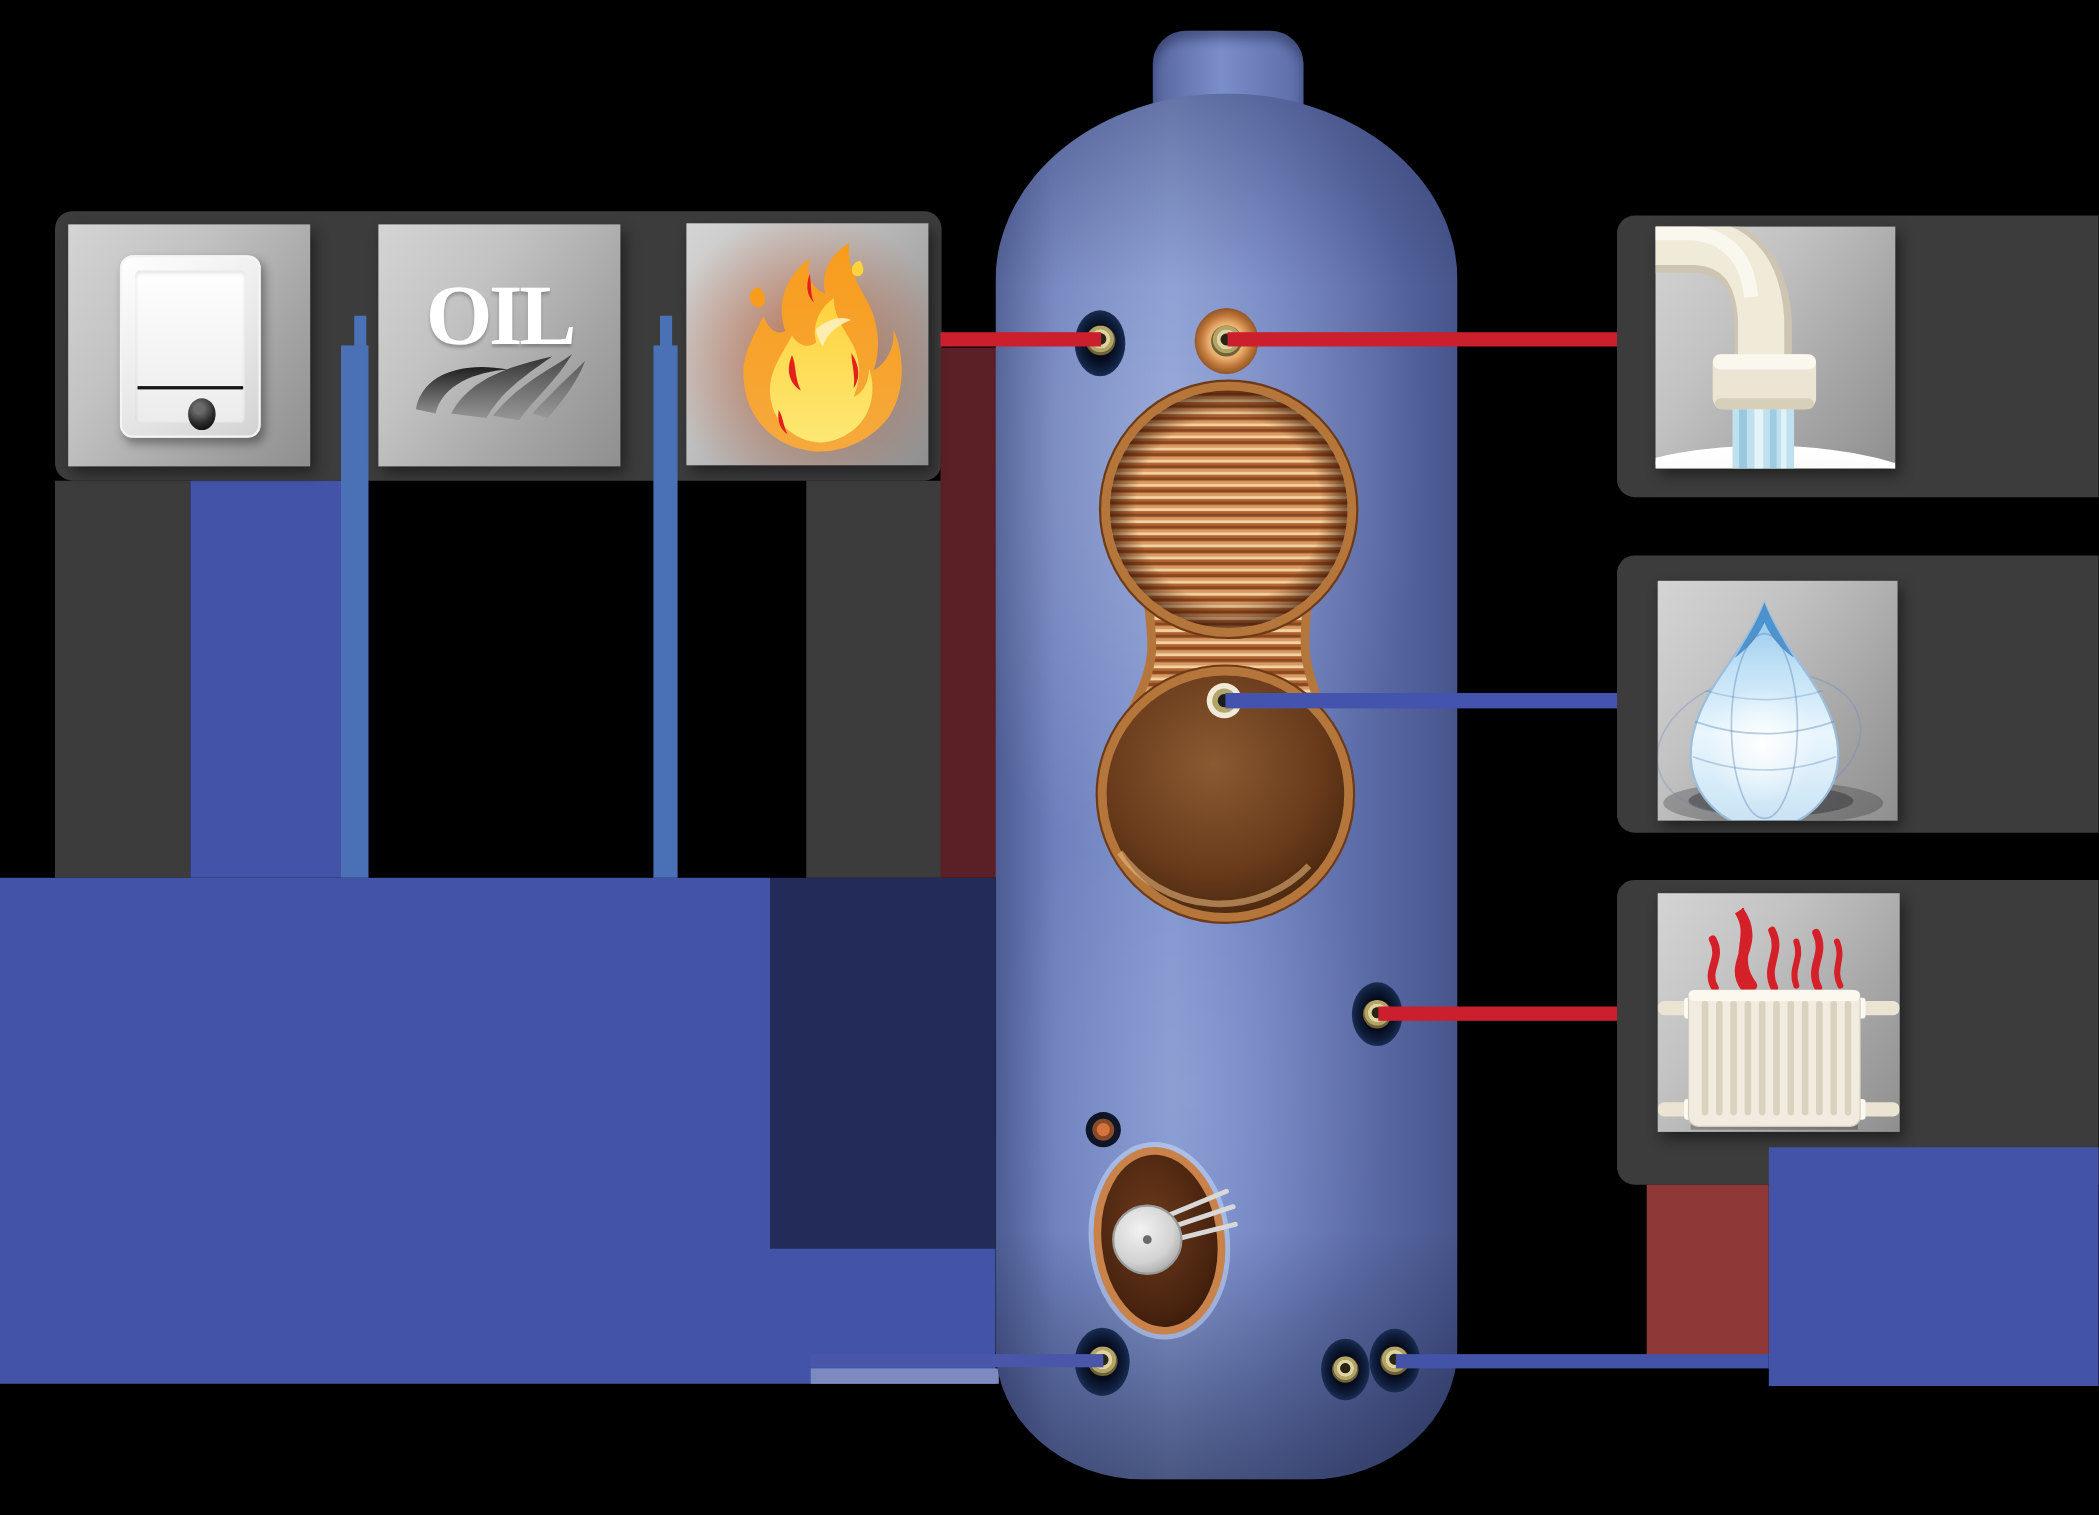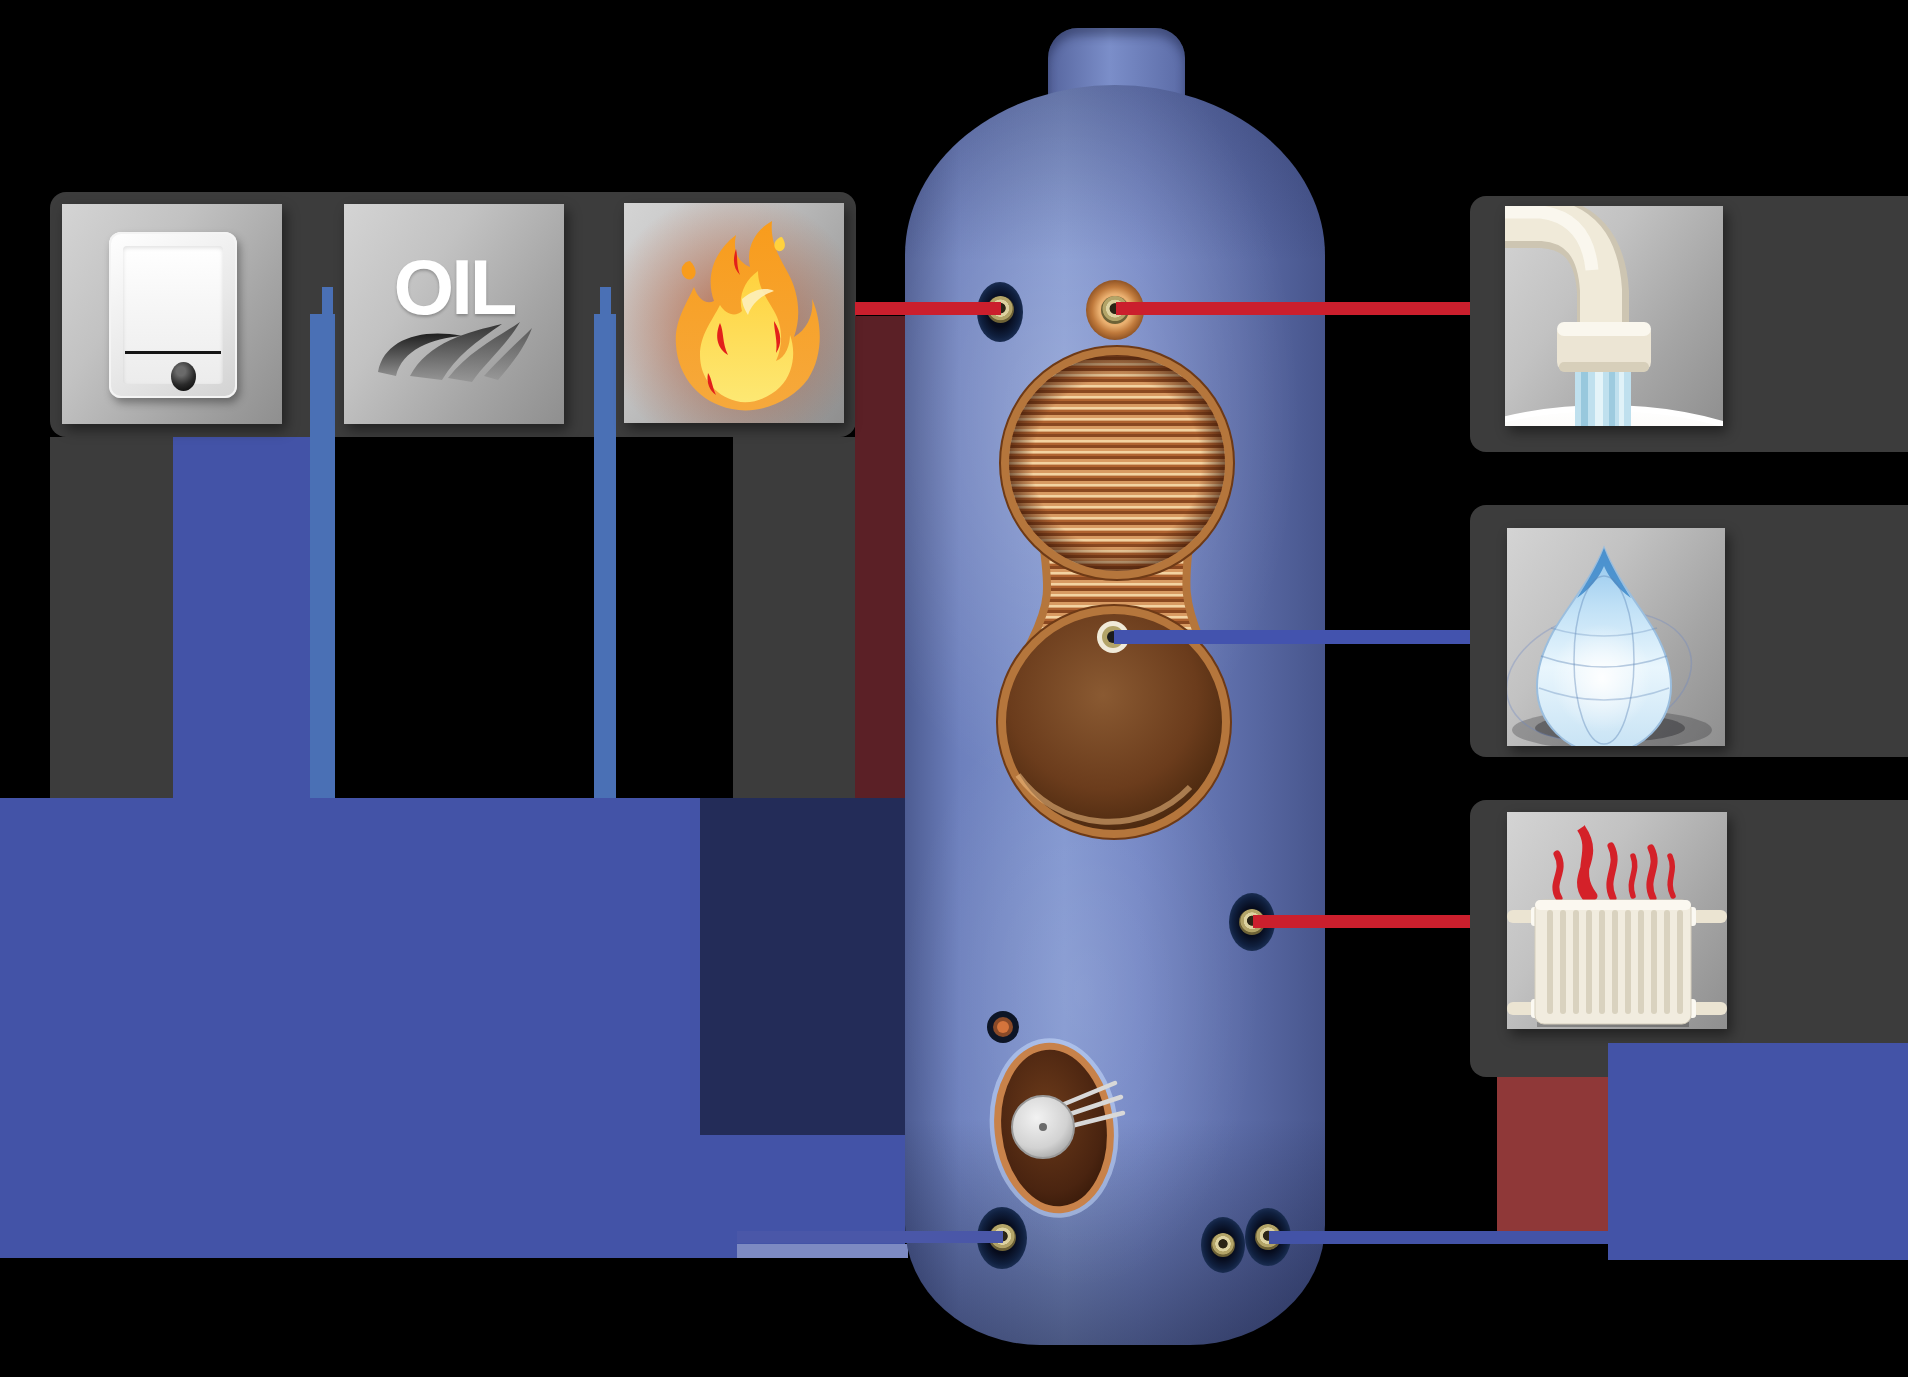--- a/index.html
+++ b/index.html
@@ -1,17 +1,17 @@
 <!DOCTYPE html>
 <html style="--background: #000000; --panel: #3c3c3c; --royal-blue: #4353a7; --steel-blue: #4a70b5; --navy-overlay: #232c58; --light-strip: #7d8ac2; --red-line: #cb1f2d; --maroon: #8f3838; --maroon-strip: #5b2026; --cylinder-mid-blue: #7487c6; --cylinder-edge-blue: #55659e; --copper: #c0763c; --coil-light: #f3d3a2; --coil-dark: #8a4820;"><head>
 <meta charset="utf-8">
 <style>
   html,body{margin:0;padding:0;background:#000;}
   #stage{position:relative;width:1908px;height:1358px;background:var(--background,#000);overflow:hidden;
-         font-family:Liberation Sans, sans-serif;}
+         font-family:Liberation Serif, serif;}
   .abs{position:absolute;}
   
   .panel{background:var(--panel,#3c3c3c);}
   .panel-left{left:50px;top:192px;width:806px;height:245px;border-radius:16px;}
   .col-gray-a{left:50px;top:437px;width:123px;height:361px;}
   .col-blue{left:173px;top:437px;width:137px;height:361px;background:var(--royal-blue);}
   .col-gray-b{left:733px;top:437px;width:123px;height:361px;}
   .bar-steel{background:var(--steel-blue);}
   .bar1n{left:322px;top:287px;width:11px;height:28px;}
   .bar1w{left:310px;top:314px;width:25px;height:484px;}

